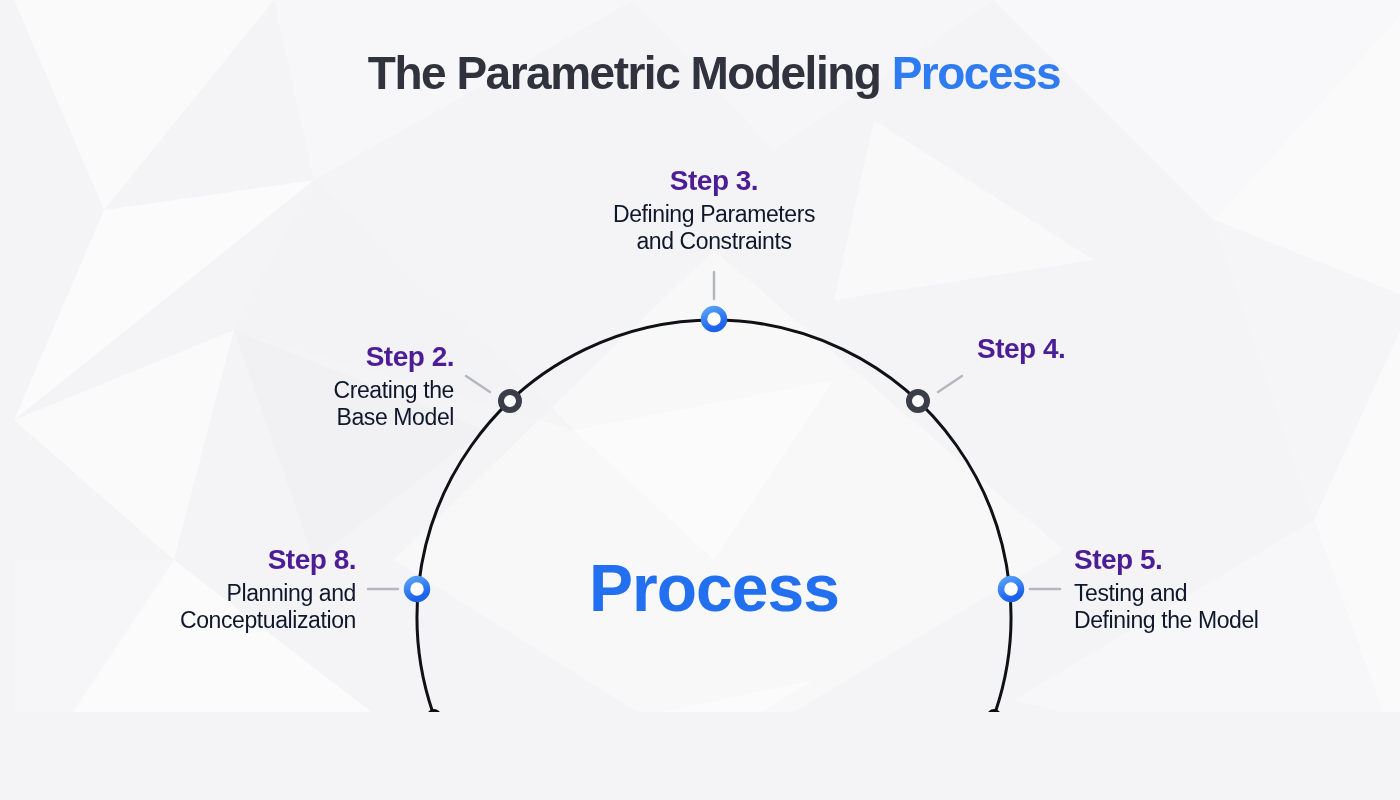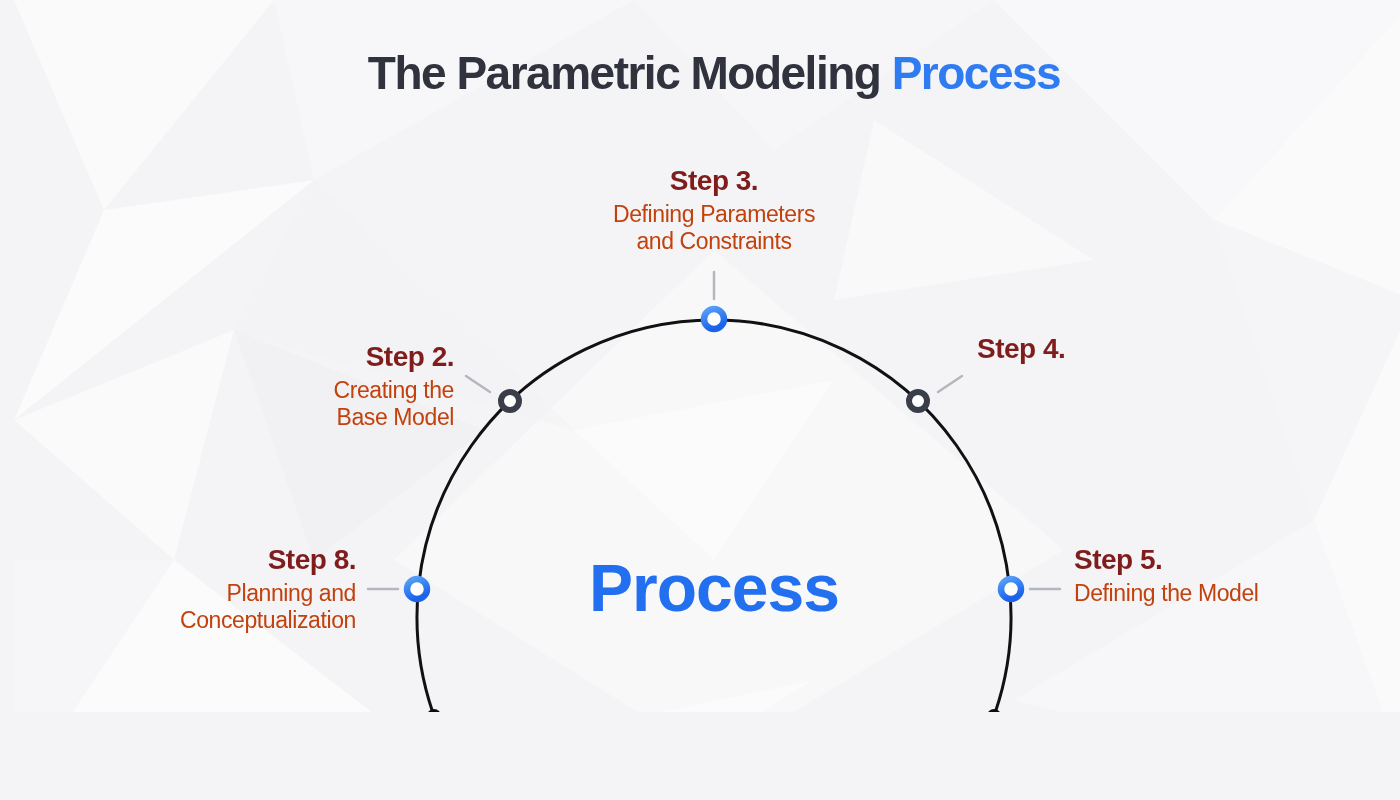--- a/index.html
+++ b/index.html
@@ -44,28 +44,28 @@
     font-size: 66px;
     font-weight: bold;
     letter-spacing: -1px;
     color: #2270f0;
   }
   .step { position: absolute; }
   .step-label {
     font-size: 28px;
     font-weight: bold;
     letter-spacing: -0.5px;
-    color: #7f1d1d;
+    color: #4c1d95;
     line-height: 32px;
     margin-bottom: 4px;
   }
   .step-desc {
     font-size: 23px;
     letter-spacing: -0.4px;
-    color: #c2410c;
+    color: #0f172a;
     line-height: 27px;
     font-weight: 500;
   }
   #step1 { right: 1058px; top: 544px; text-align: right; white-space: nowrap; }
   #step2 { right: 960px;  top: 333px; text-align: right; white-space: nowrap; margin-top: 8px; }
   #step3 { left: 500px;   top: 165px; width: 400px; text-align: center; white-space: nowrap; }
   #step4 { left: 963px;   top: 333px; text-align: left; white-space: nowrap; }
   #step5 { left: 1060px;  top: 544px; text-align: left; white-space: nowrap; }
 </style>
 </head>
@@ -149,17 +149,18 @@
     </div>
   </div>
 
   <div class="step" id="step4">
     <div class="step-label">Step 4.</div>
   </div>
 
   <div class="step" id="step5">
     <div class="step-label">Step 5.</div>
     <div class="step-desc">
+      <div>Testing and</div>
       <div>Defining the Model</div>
     </div>
   </div>
 
 </div>
 
 </body></html>

